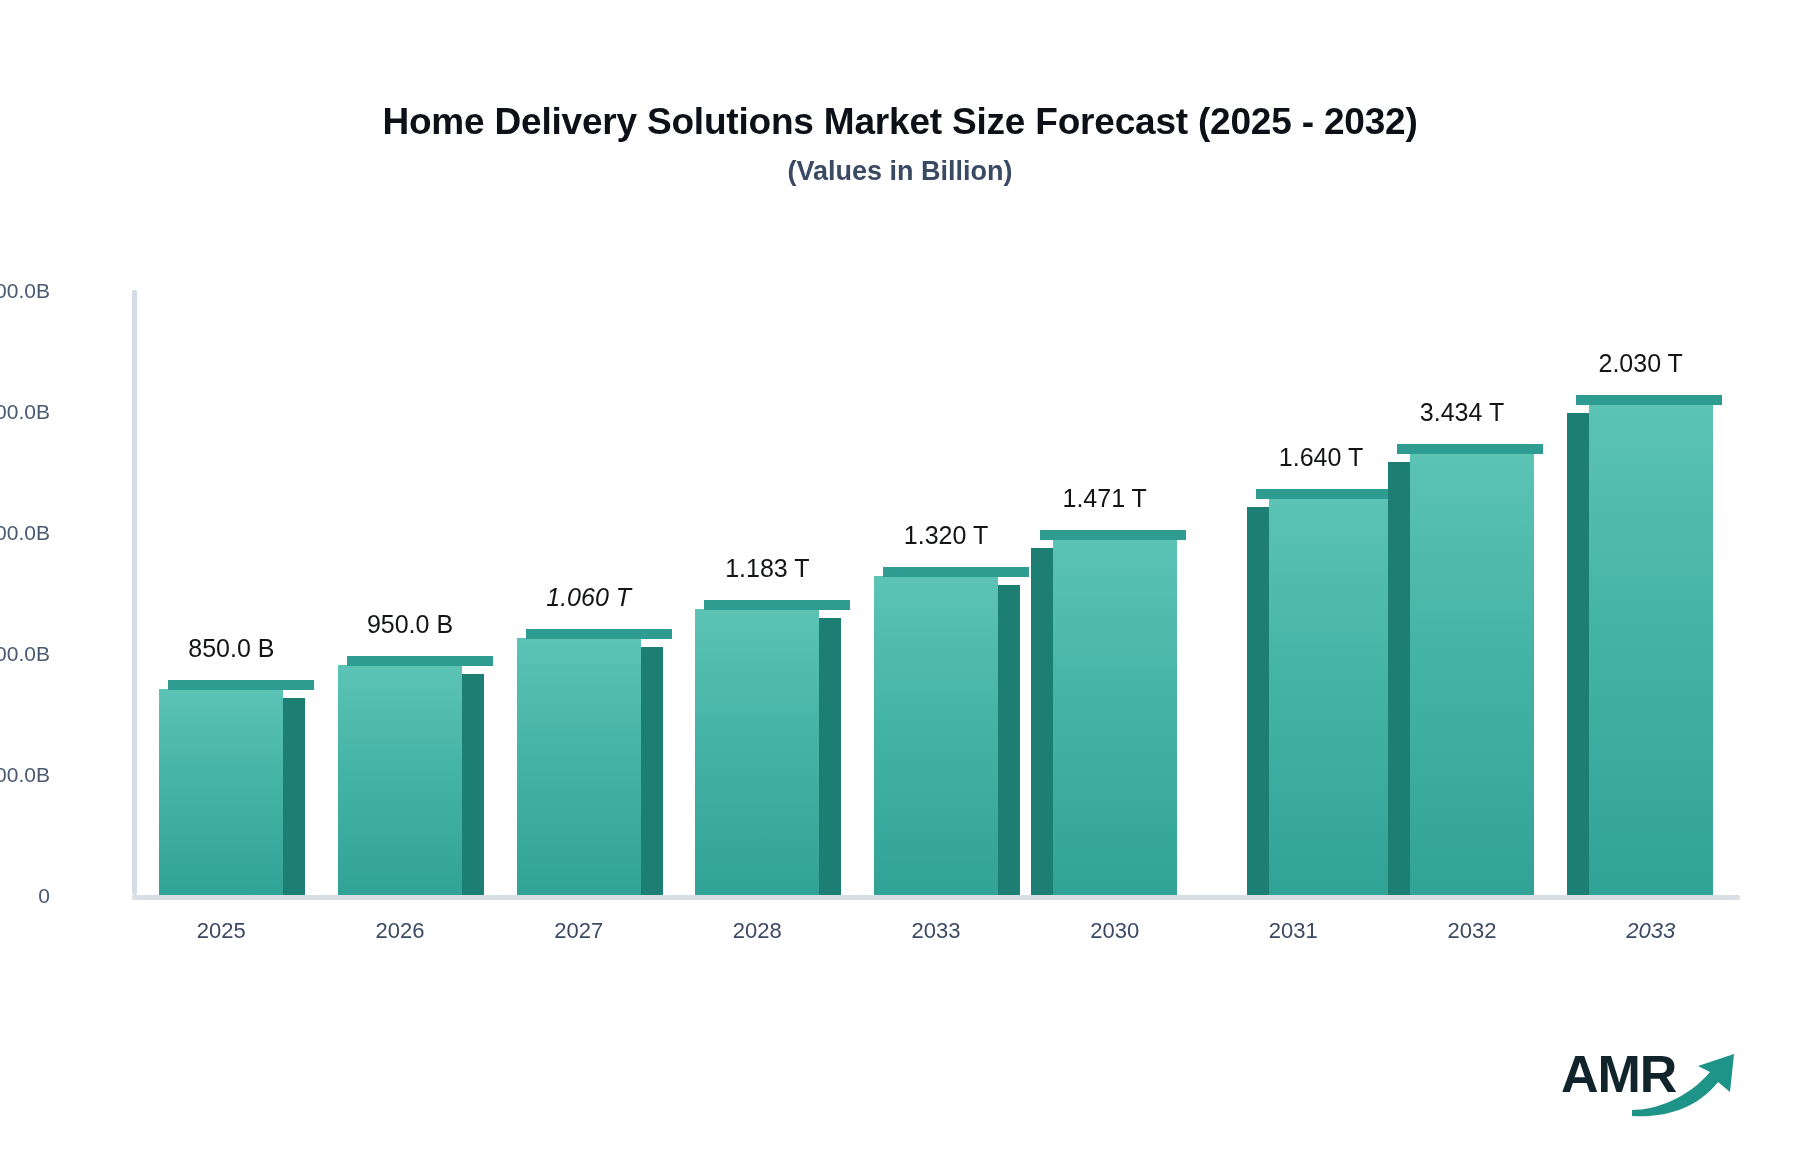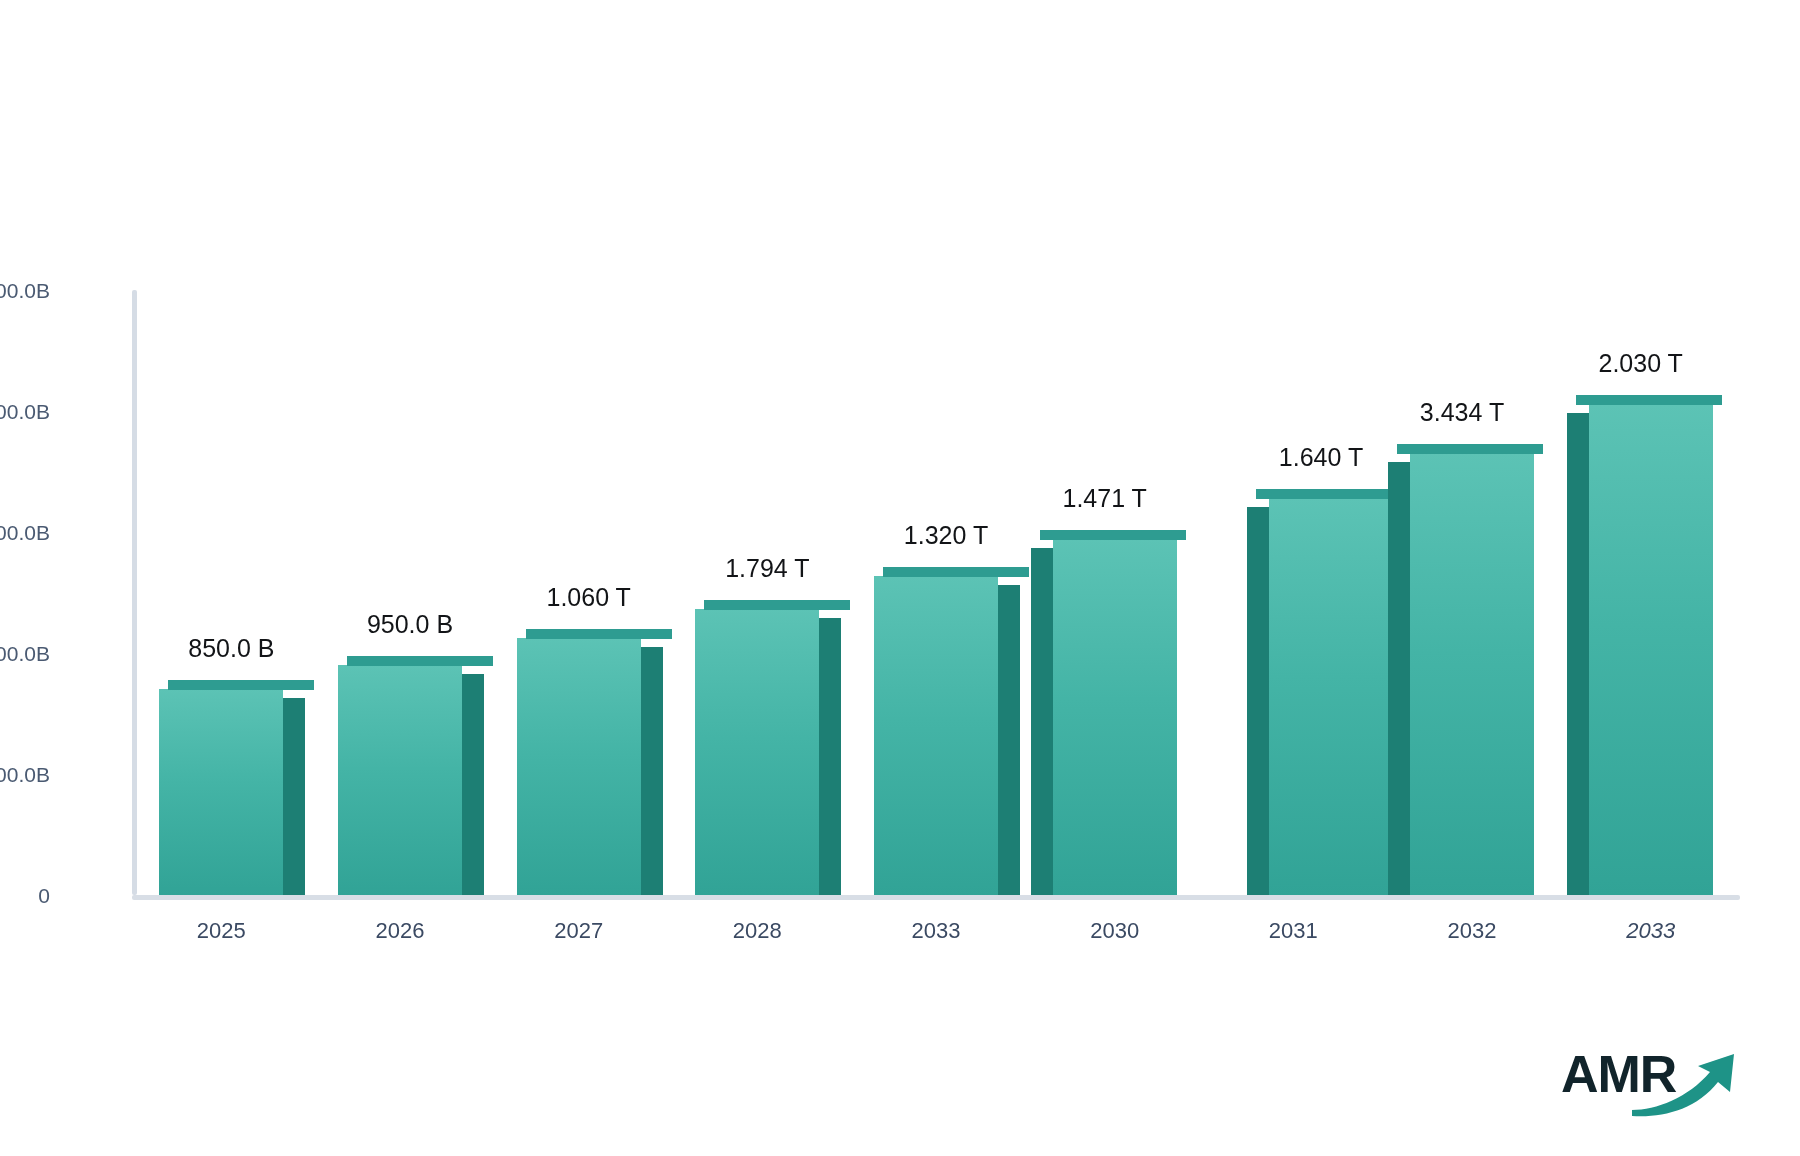--- a/index.html
+++ b/index.html
@@ -151,20 +151,22 @@
     left: 86px; top: 14px;
     width: 112px; height: 70px;
   }
 </style>
 </head>
 <body>
 
 <div id="canvas">
 
   <div id="header">
+    <div id="chart-title">Home Delivery Solutions Market Size Forecast (2025 - 2032)</div>
+    <div id="chart-subtitle">(Values in Billion)</div>
   </div>
 
 
   <div id="plot">
     <div id="y-axis-line"></div>
     <div id="x-axis-line"></div>
     <div id="y-ticks">
         <div class="y-tick-label" style="top: 605px;">0</div>
         <div class="y-tick-label" style="top: 484px;">500.0B</div>
         <div class="y-tick-label" style="top: 363px;">1000.0B</div>
@@ -182,27 +184,27 @@
         <div class="bar-group" style="left: 206px; width: 124px; height: 229.9px;">
           <div class="bar-front" style="height: 229.9px;"></div>
           <div class="bar-side right" style="height: 220.9px;"></div>
           <div class="bar-top" style="bottom: 228.9px; width: 146px; left: 9px;"></div>
           <div class="bar-value" style="left: -48px;">950.0 B</div>
         </div>
         <div class="bar-group" style="left: 384.667px; width: 124px; height: 256.52px;">
           <div class="bar-front" style="height: 256.52px;"></div>
           <div class="bar-side right" style="height: 247.52px;"></div>
           <div class="bar-top" style="bottom: 255.52px; width: 146px; left: 9px;"></div>
-          <div class="bar-value" style="left: -48px;">1.060 T</div>
+          <div class="bar-value" style="left: -48px; font-style: italic;">1.060 T</div>
         </div>
         <div class="bar-group" style="left: 563.333px; width: 124px; height: 286.286px;">
           <div class="bar-front" style="height: 286.286px;"></div>
           <div class="bar-side right" style="height: 277.286px;"></div>
           <div class="bar-top" style="bottom: 285.286px; width: 146px; left: 9px;"></div>
-          <div class="bar-value" style="left: -48px;">1.794 T</div>
+          <div class="bar-value" style="left: -48px;">1.183 T</div>
         </div>
         <div class="bar-group" style="left: 742px; width: 124px; height: 319.44px;">
           <div class="bar-front" style="height: 319.44px;"></div>
           <div class="bar-side right" style="height: 310.44px;"></div>
           <div class="bar-top" style="bottom: 318.44px; width: 146px; left: 9px;"></div>
           <div class="bar-value" style="left: -48px;">1.320 T</div>
         </div>
         <div class="bar-group" style="left: 920.667px; width: 124px; height: 355.982px;">
           <div class="bar-front" style="height: 355.982px;"></div>
           <div class="bar-side left" style="height: 346.982px;"></div>

